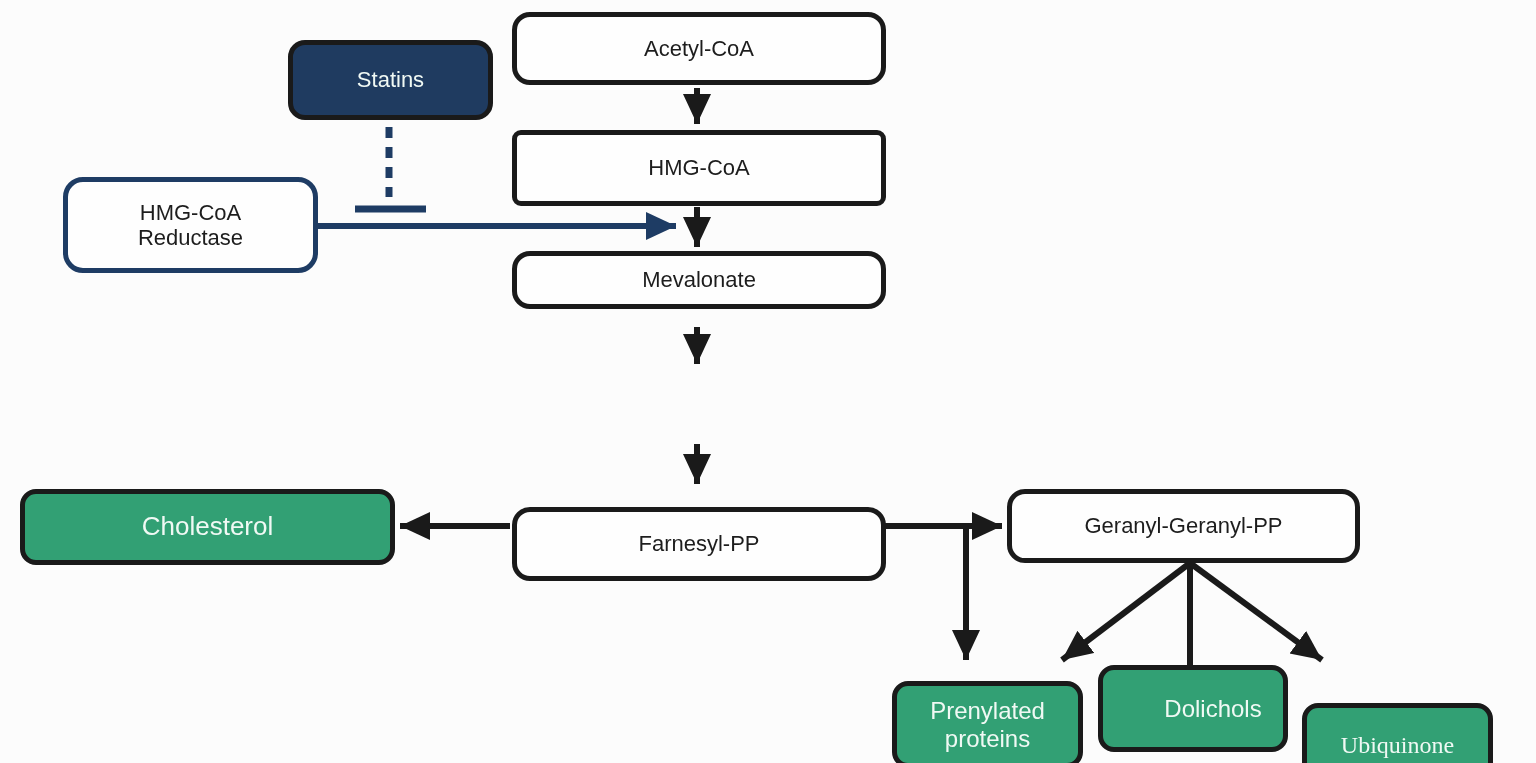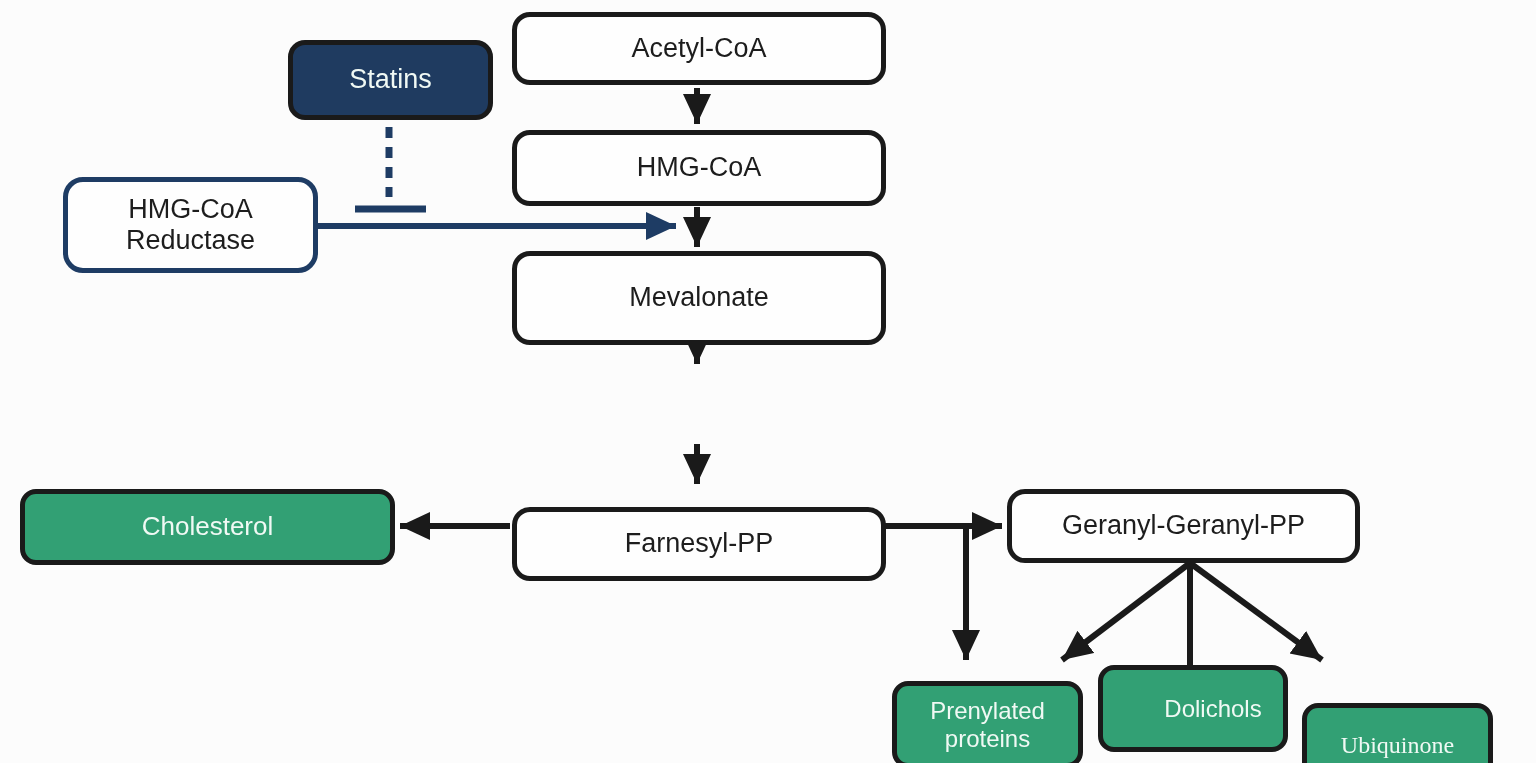--- a/index.html
+++ b/index.html
@@ -18,21 +18,21 @@
     position:relative;width:1536px;height:763px;overflow:hidden;background:var(--background);
   }
   .connectors{position:absolute;left:0;top:0;z-index:1;}
   .stroke-black{stroke:var(--line-black);stroke-width:6;fill:none;}
   .stroke-navy{stroke:var(--accent-navy);stroke-width:6;fill:none;}
   .stroke-navy-thick{stroke:var(--accent-navy);stroke-width:7;fill:none;}
   .dashed{stroke-dasharray:11 9;}
   .node{
     position:absolute;z-index:2;box-sizing:border-box;
     display:flex;align-items:center;justify-content:center;text-align:center;
-    font-size:27px;line-height:1.15;color:var(--text-dark);
+    font-size:22px;line-height:1.15;color:var(--text-dark);
   }
   .box-white{
     background:var(--box-white);
     border:5px solid var(--line-black);
     border-radius:18px;
   }
   .box-green{
     background:var(--product-green);
     border:5px solid var(--line-black);
     border-radius:16px;
@@ -85,25 +85,25 @@
 
     <line class="stroke-navy" x1="316" y1="226" x2="676" y2="226" marker-end="url(#mn)"></line>
     <line class="stroke-navy-thick dashed" x1="389" y1="127" x2="389" y2="197"></line>
     <line class="stroke-navy-thick" x1="355" y1="209" x2="426" y2="209"></line>
   </svg>
 
   <div class="node box-white" style="left:512px;top:12px;width:374px;height:73px;">
     <span>Acetyl-CoA</span>
   </div>
 
-  <div class="node box-white" style="left:512px;top:130px;width:374px;height:76px;">
+  <div class="node box-white" style="left:512px;top:130px;width:374px;height:76px;border-radius:9px;">
     <span>HMG-CoA</span>
   </div>
 
-  <div class="node box-white" style="left:512px;top:251px;width:374px;height:94px;">
+  <div class="node box-white" style="left:512px;top:251px;width:374px;height:58px;">
     <span>Mevalonate</span>
   </div>
 
 
   <div class="node box-white" style="left:512px;top:507px;width:374px;height:74px;">
     <span>Farnesyl-PP</span>
   </div>
 
   <div class="node box-navy" style="left:288px;top:40px;width:205px;height:80px;">
     <span>Statins</span>

